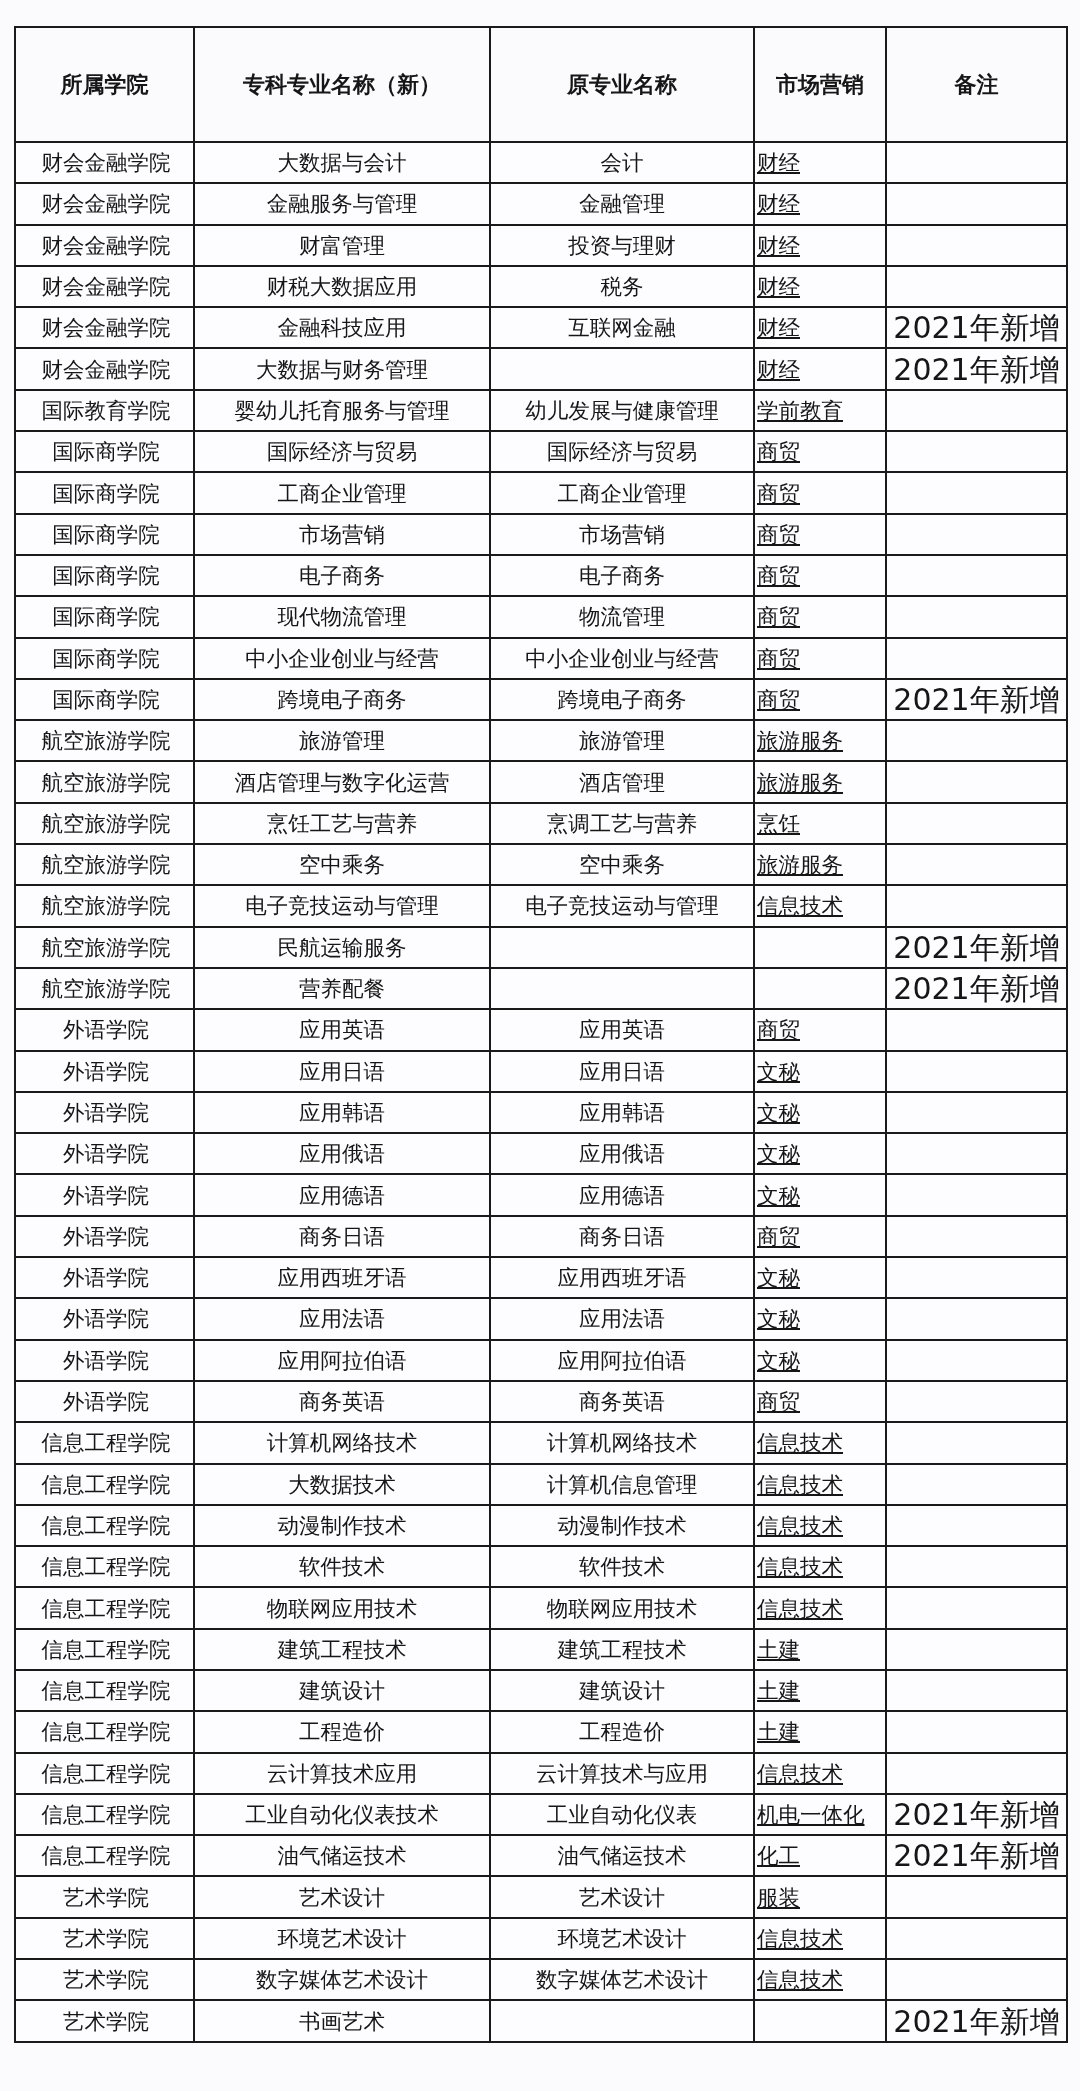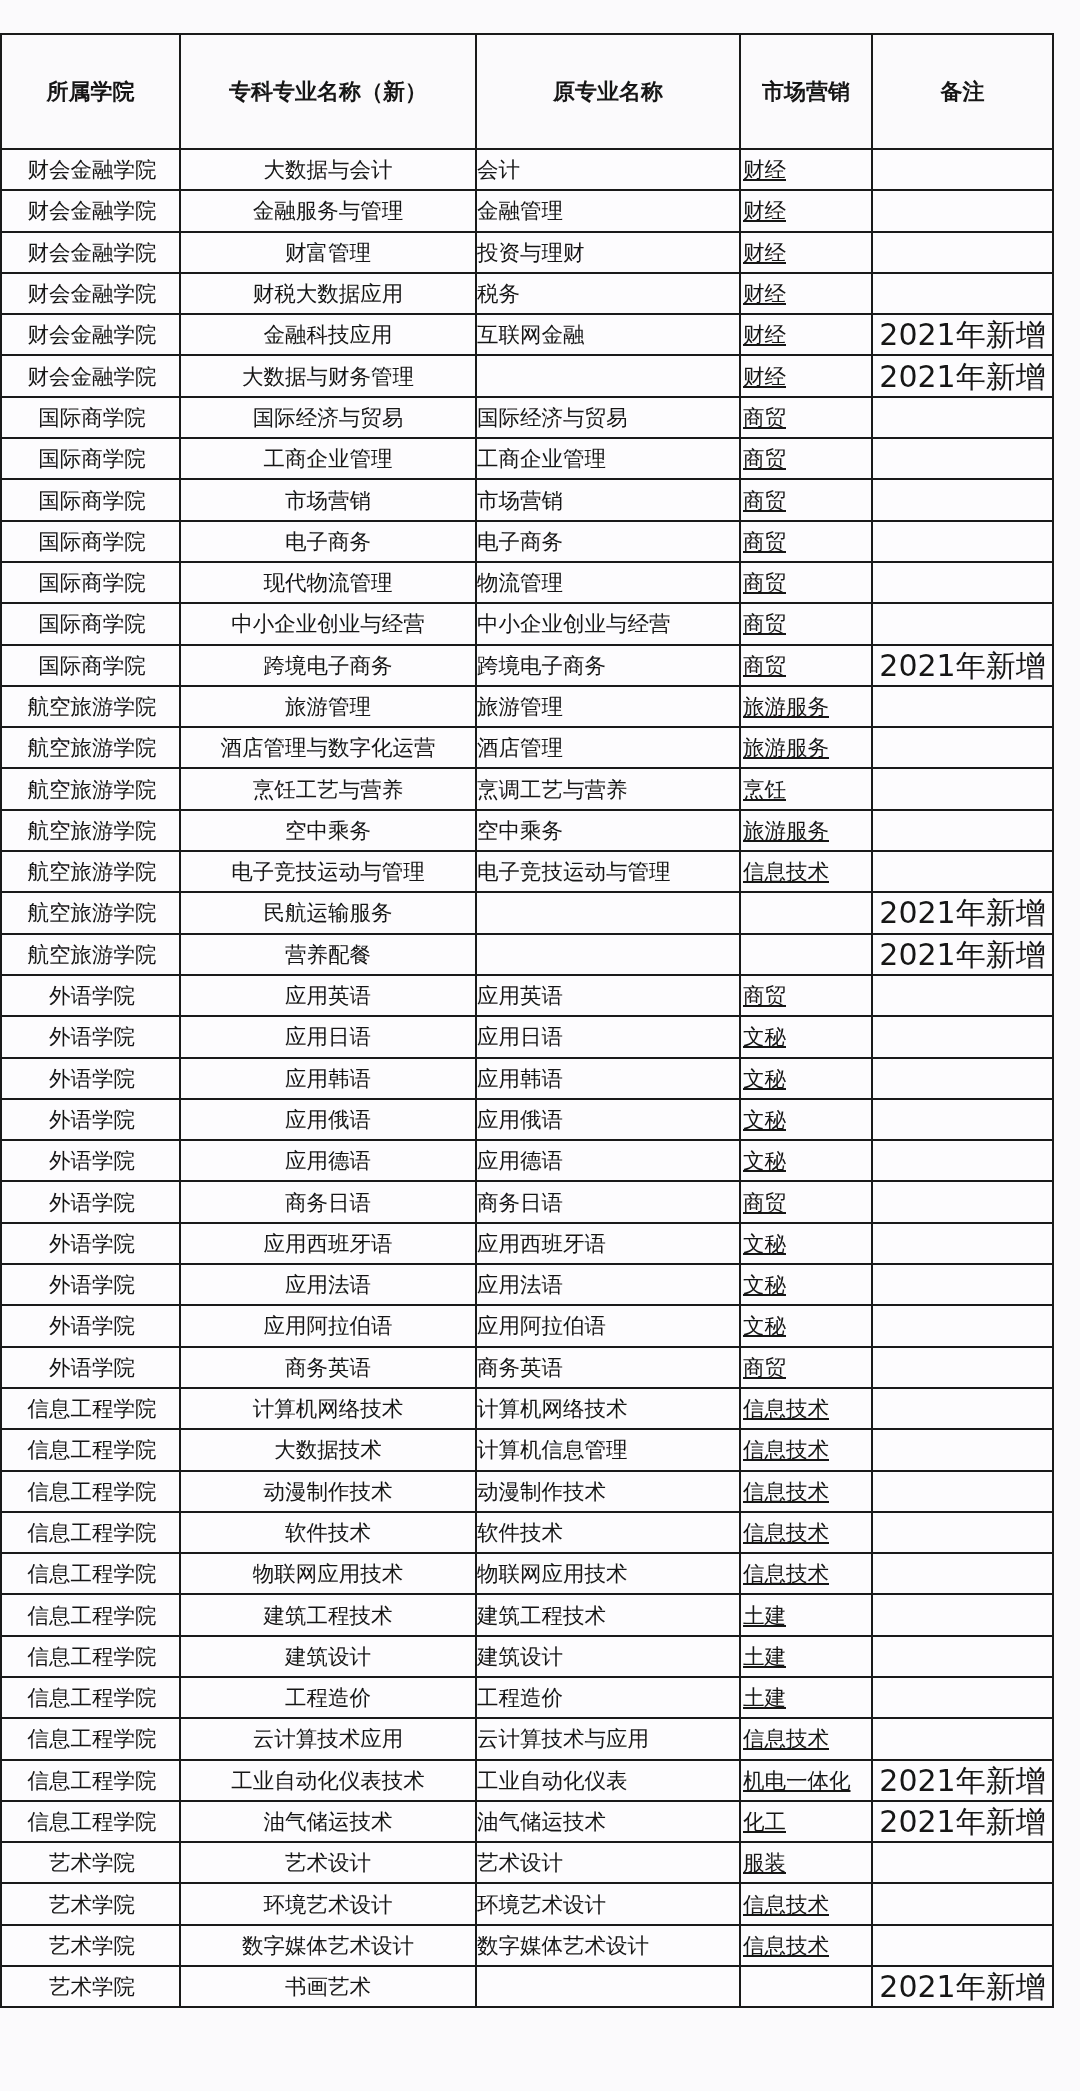--- a/index.html
+++ b/index.html
@@ -10,24 +10,23 @@
   body {
     width: 1080px;
     height: 2091px;
     position: relative;
     overflow: hidden;
     font-family: "DejaVu Sans", "Liberation Sans", sans-serif;
     color: #161616;
   }
   .sheet {
     position: absolute;
-    left: 0;
+    left: 14px;
     top: 26px;
     width: 1028px;
-    margin-top: 7px;
   }
   table {
     border-collapse: collapse;
     table-layout: fixed;
     width: 1052px;
   }
   col.c1 { width: 179px; }
   col.c2 { width: 296px; }
   col.c3 { width: 264px; }
   col.c4 { width: 132px; }
@@ -48,21 +47,21 @@
   }
   td {
     height: 39.3px;
     font-size: 21.5px;
     line-height: 39px;
     vertical-align: middle;
     background: #fdfcfe;
   }
   td.college { text-align: center; padding-left: 3px; }
   td.new-major { text-align: center; }
-  td.old-major { text-align: left; }
+  td.old-major { text-align: center; }
   td.category { text-align: left; padding-left: 2px; text-decoration: underline; }
   td.note { text-align: center; font-size: 30px; }
 </style>
 </head>
 <body>
 
 <div class="sheet">
   <table>
     <colgroup>
       <col class="c1">
@@ -117,20 +116,27 @@
           <td class="note">2021年新增</td>
         </tr>
         <tr>
           <td class="college">财会金融学院</td>
           <td class="new-major">大数据与财务管理</td>
           <td class="old-major"></td>
           <td class="category">财经</td>
           <td class="note">2021年新增</td>
         </tr>
         <tr>
+          <td class="college">国际教育学院</td>
+          <td class="new-major">婴幼儿托育服务与管理</td>
+          <td class="old-major">幼儿发展与健康管理</td>
+          <td class="category">学前教育</td>
+          <td class="note"></td>
+        </tr>
+        <tr>
           <td class="college">国际商学院</td>
           <td class="new-major">国际经济与贸易</td>
           <td class="old-major">国际经济与贸易</td>
           <td class="category">商贸</td>
           <td class="note"></td>
         </tr>
         <tr>
           <td class="college">国际商学院</td>
           <td class="new-major">工商企业管理</td>
           <td class="old-major">工商企业管理</td>

